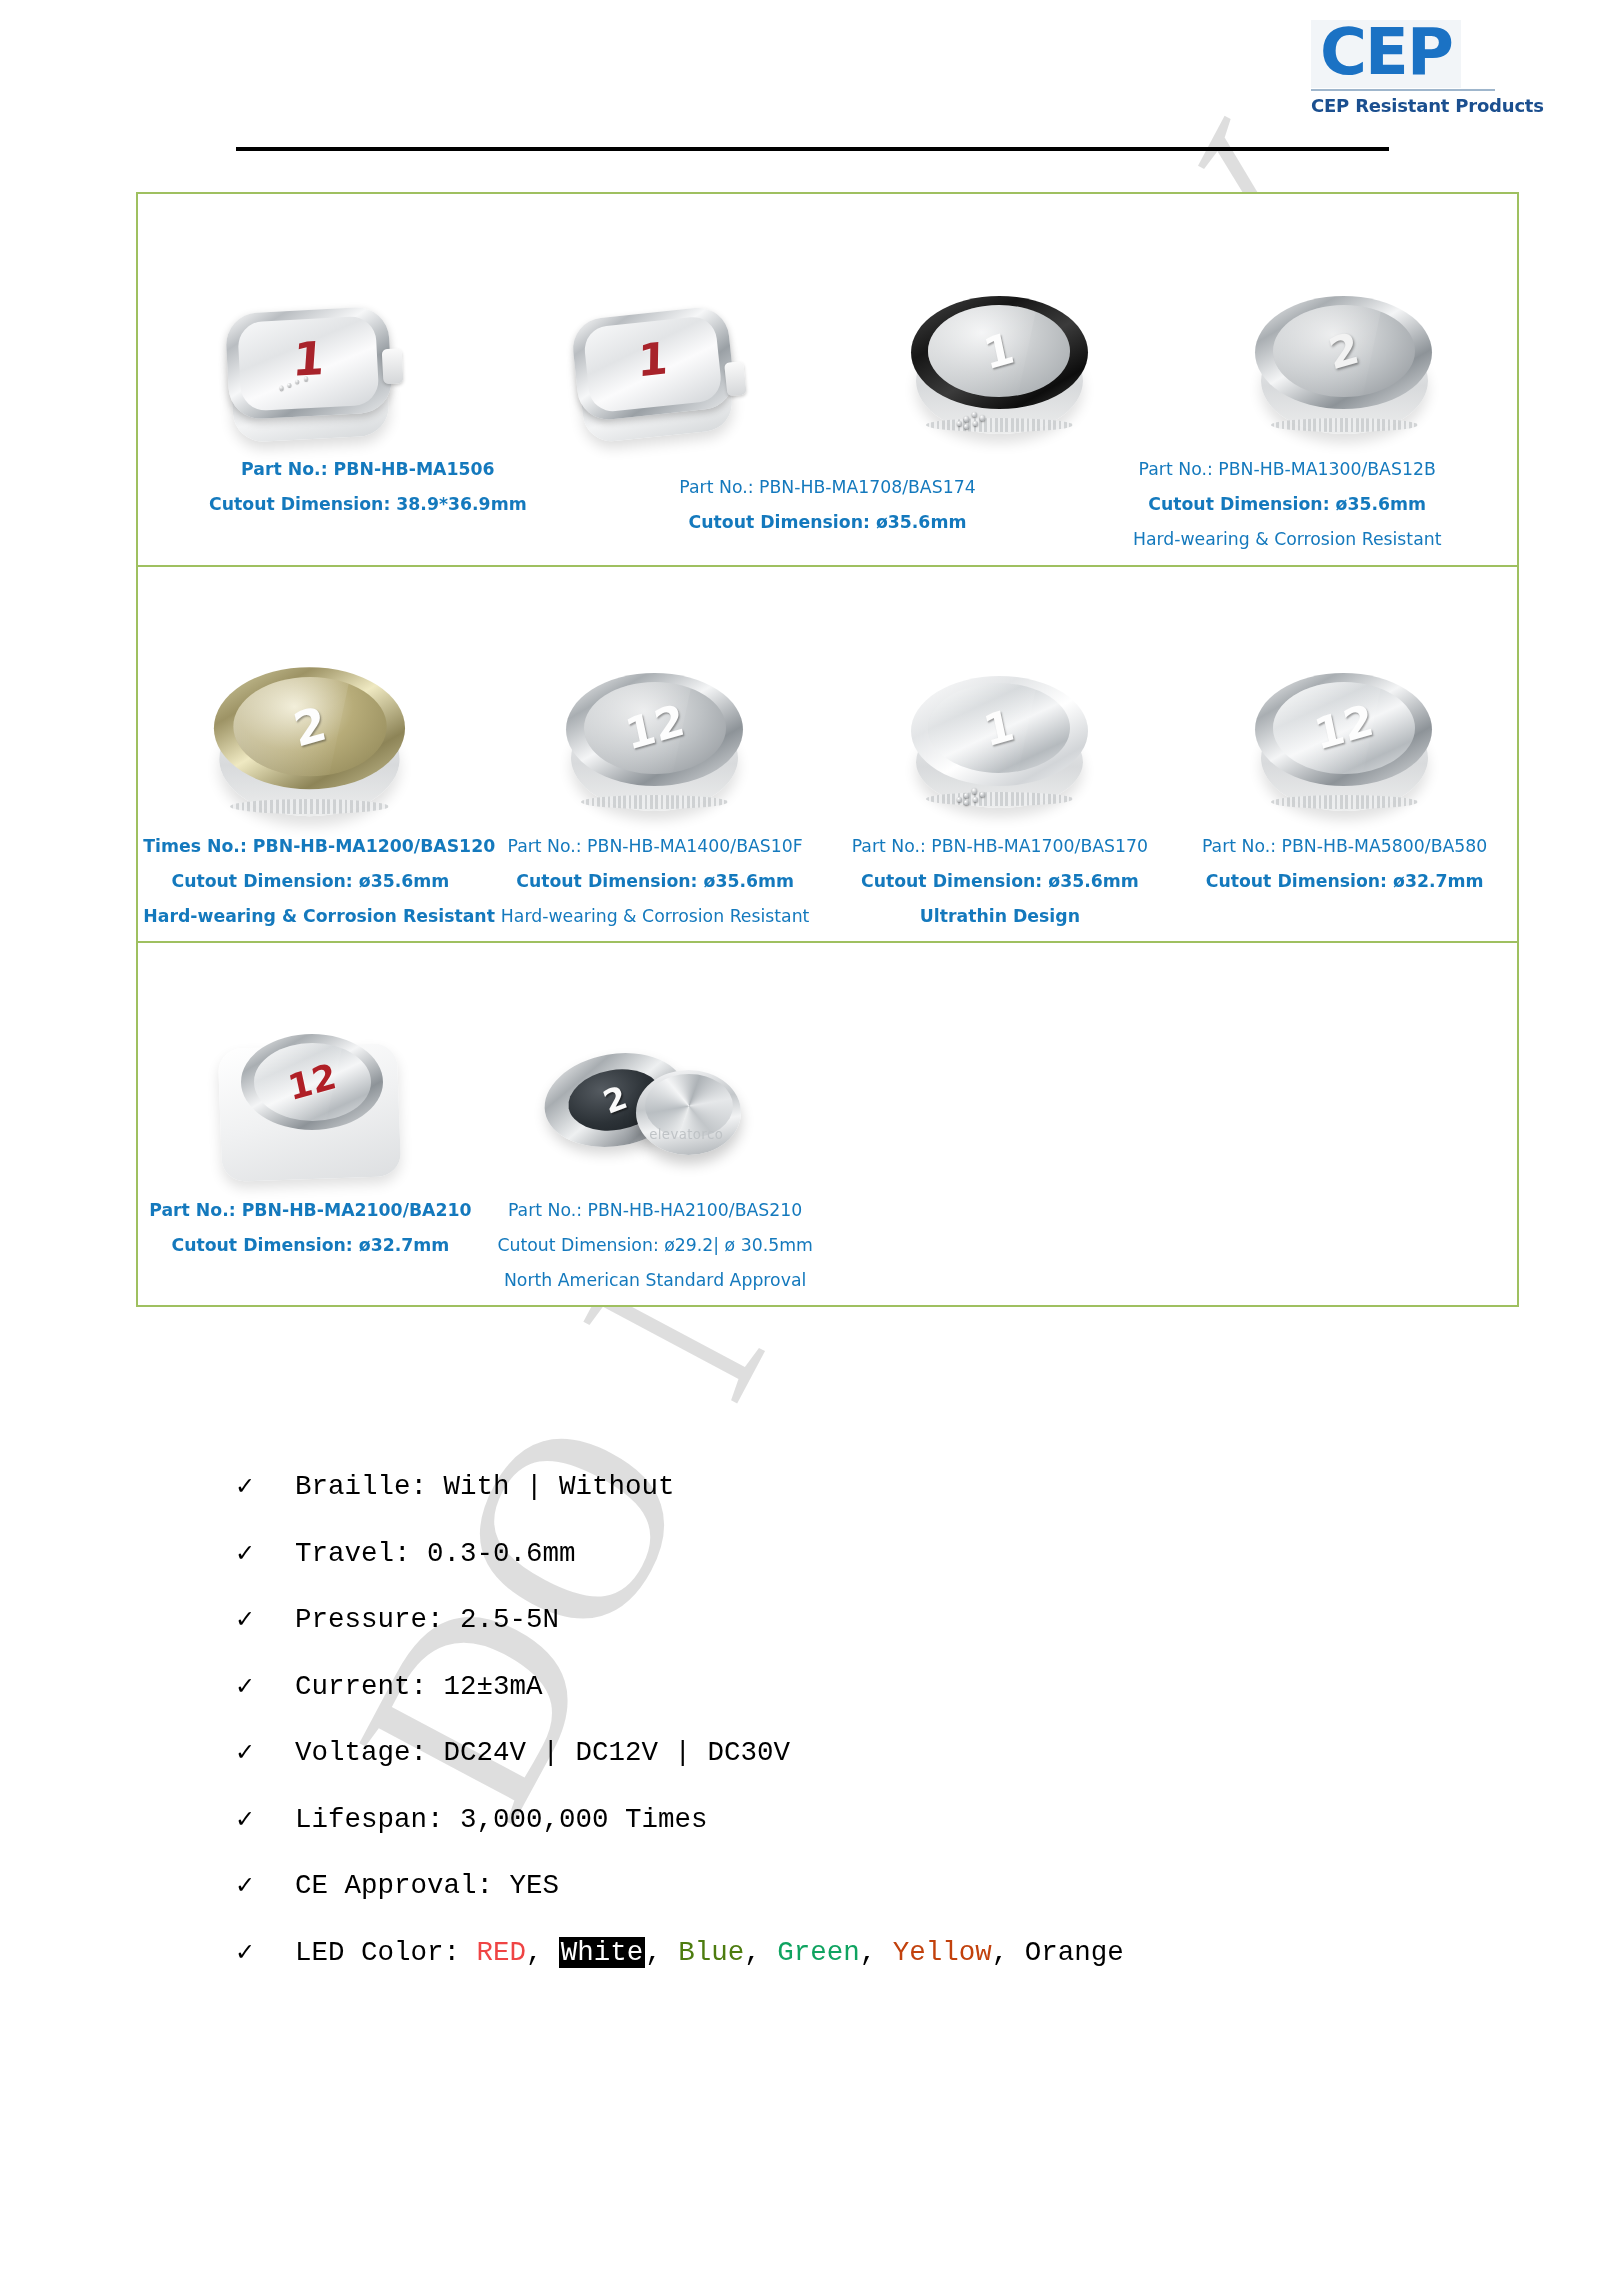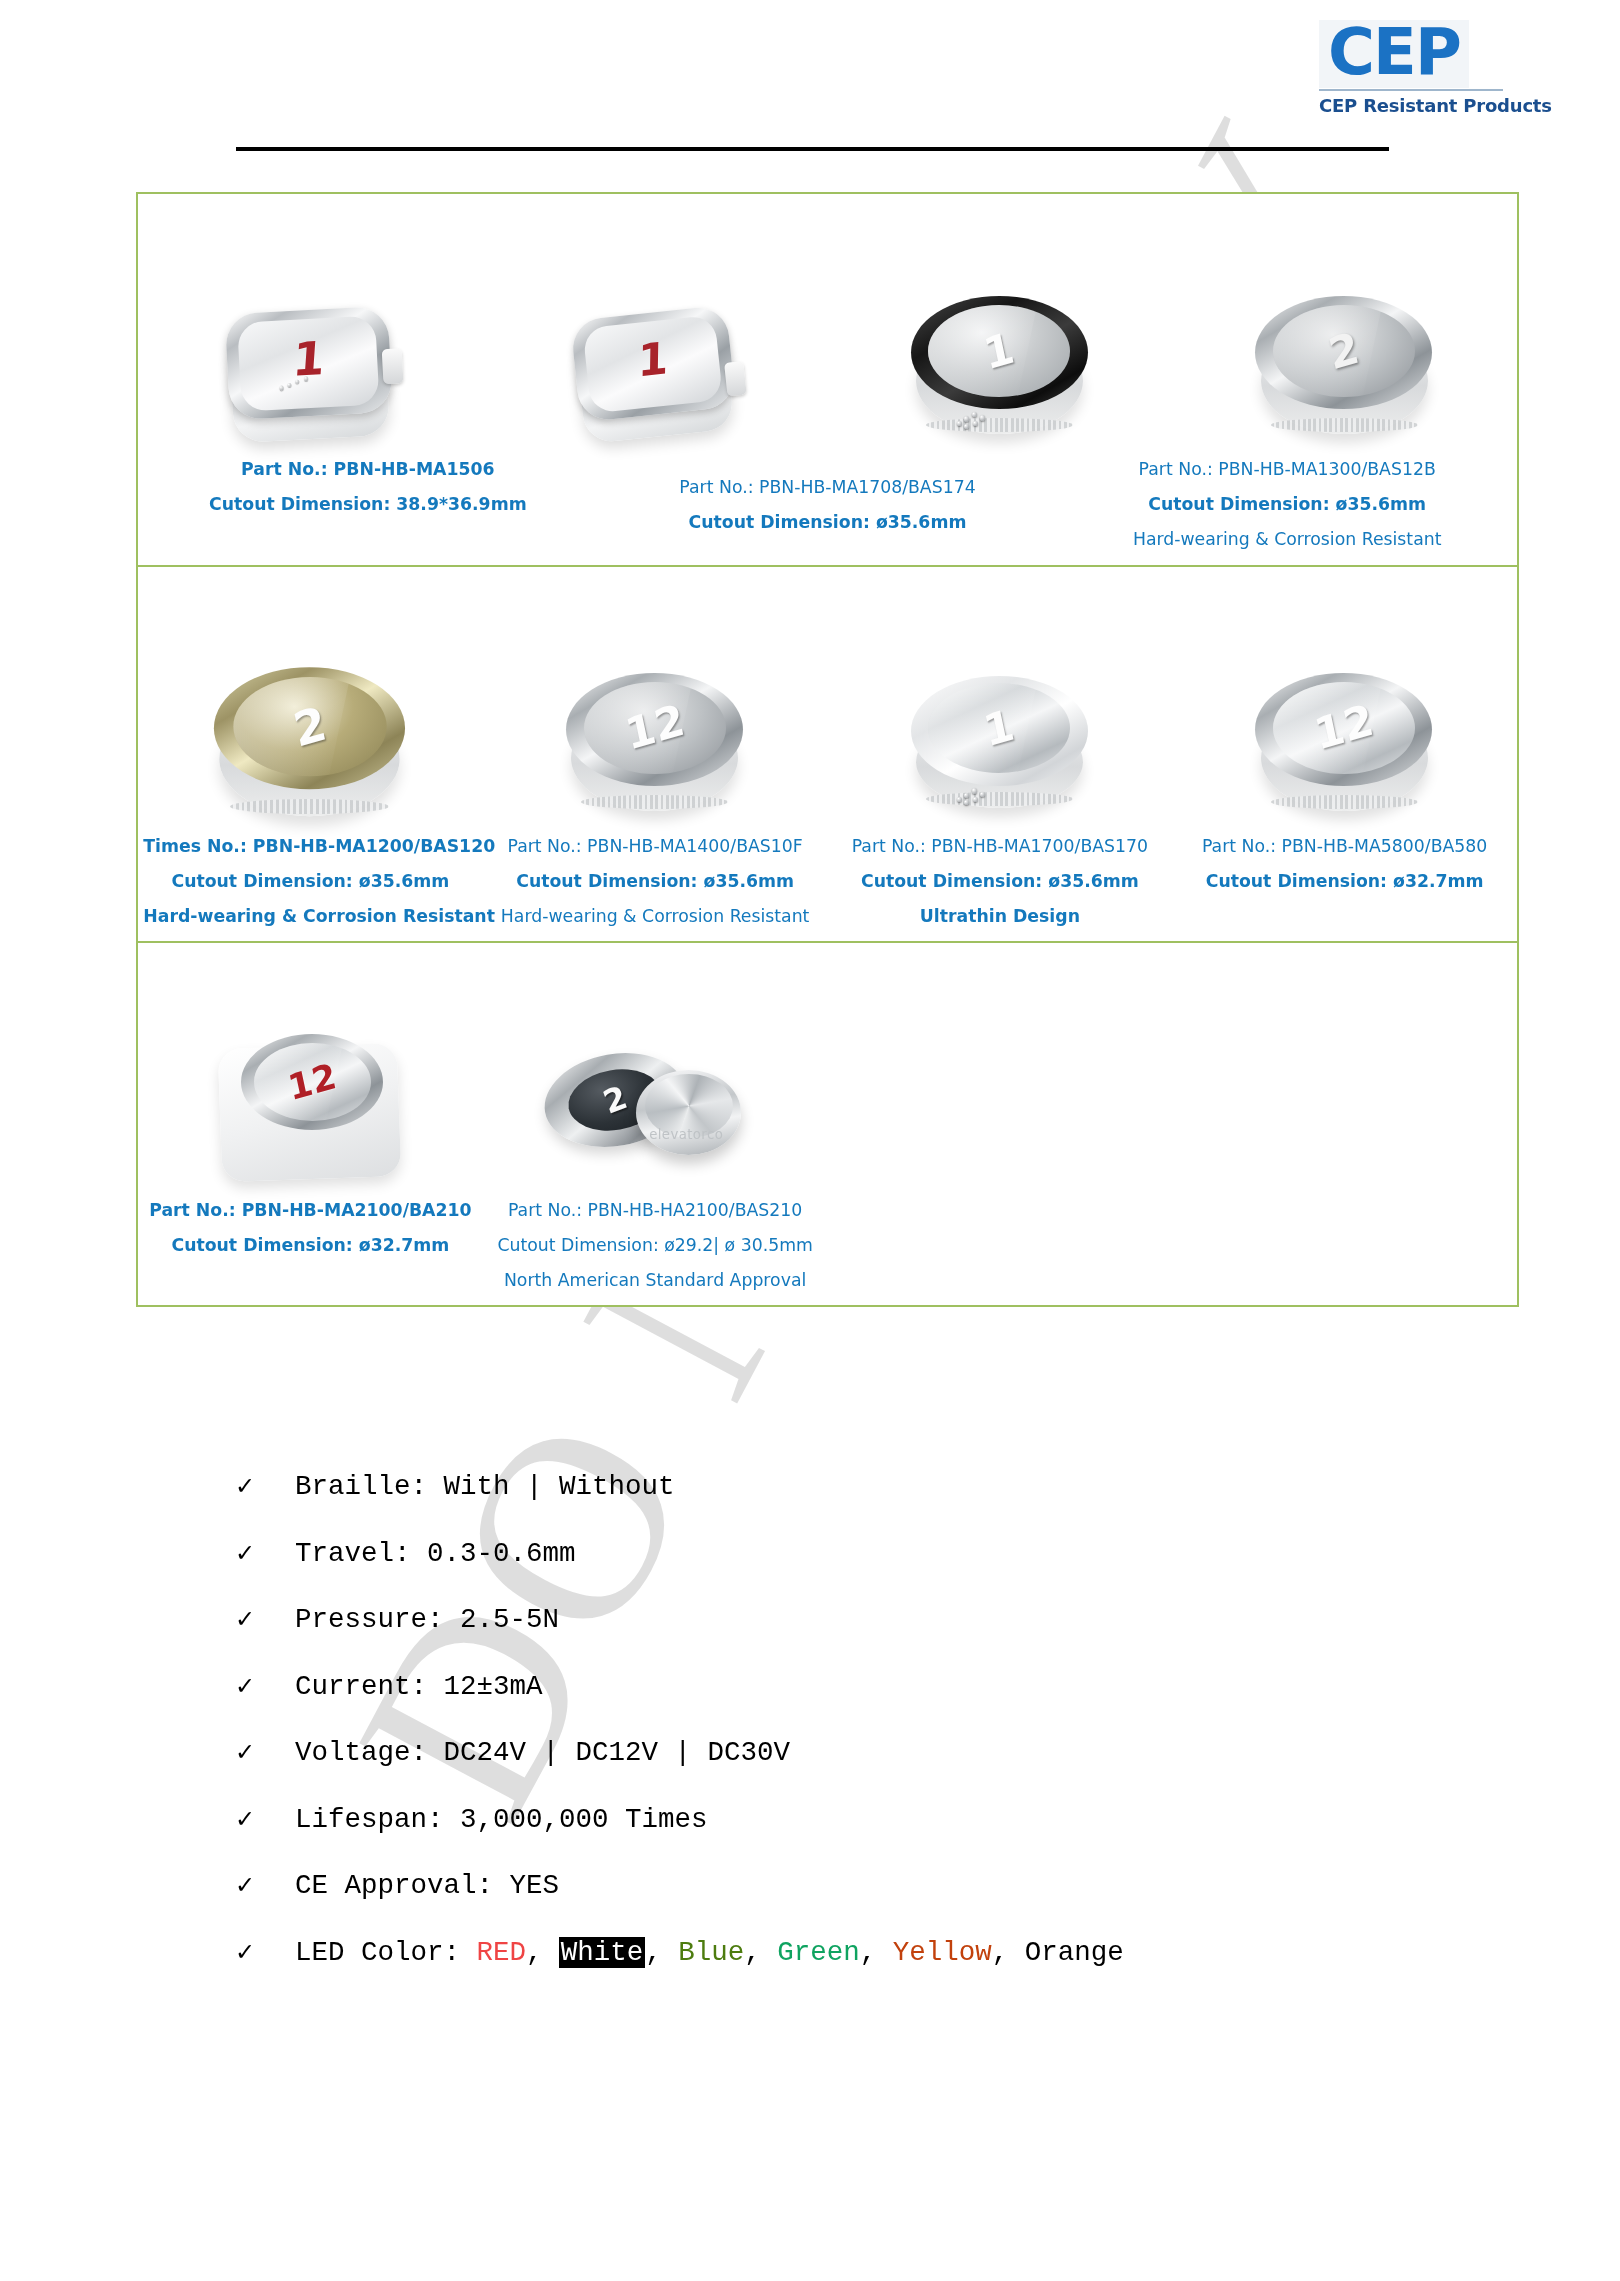--- a/index.html
+++ b/index.html
@@ -29,21 +29,21 @@
     font-weight:400;
     letter-spacing:8.9px;
     color:#d9d9d9;
     white-space:nowrap;
     opacity:.85;
   }
 
   
   .logo-box{
     position:absolute;
-    right:103px;top:19.5px;
+    right:111px;top:19.5px;
     width:199px;height:102px;
     z-index:20;
   }
   .logo-mark{
     font-family:"DejaVu Sans", sans-serif;
     font-weight:bold;
     font-size:64px;
     color:#1b72c4;
     letter-spacing:-1.8px;
     line-height:.98;

